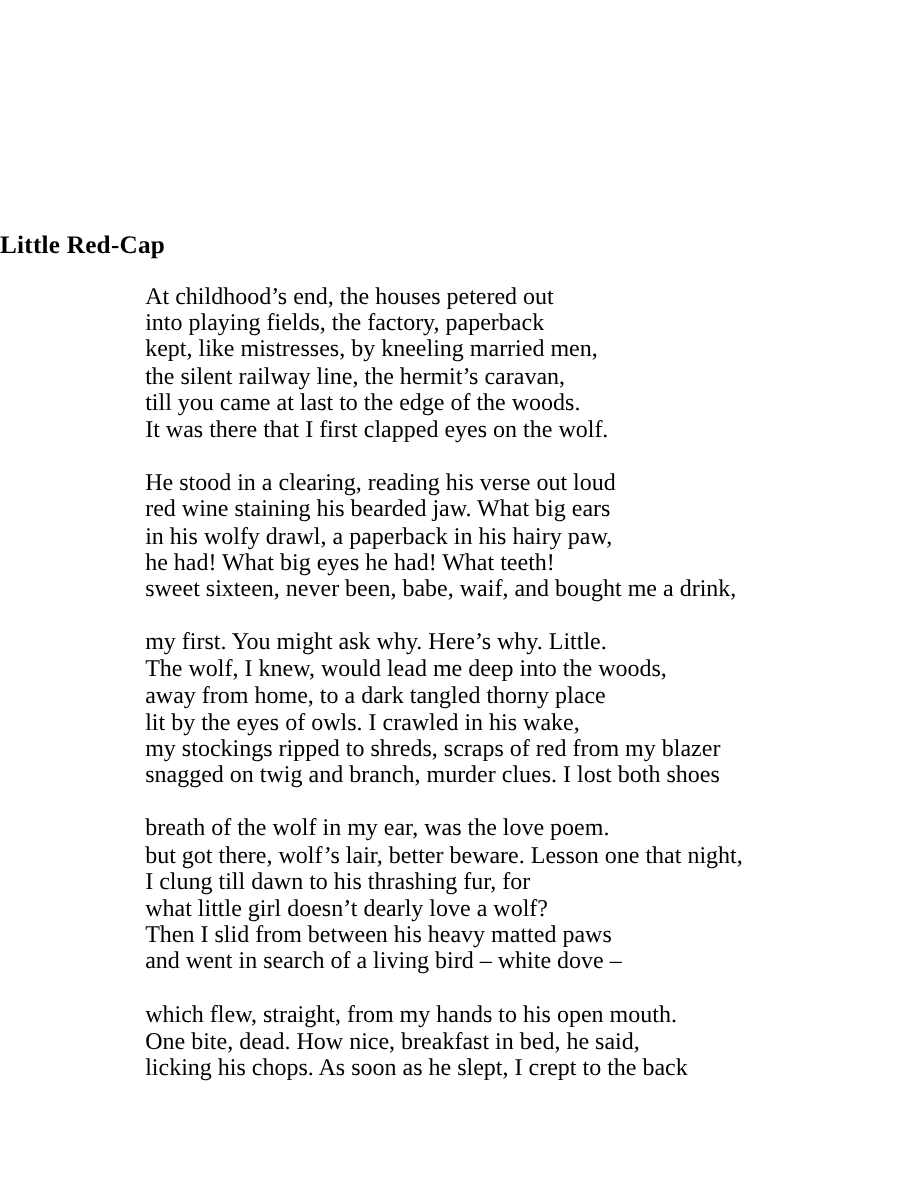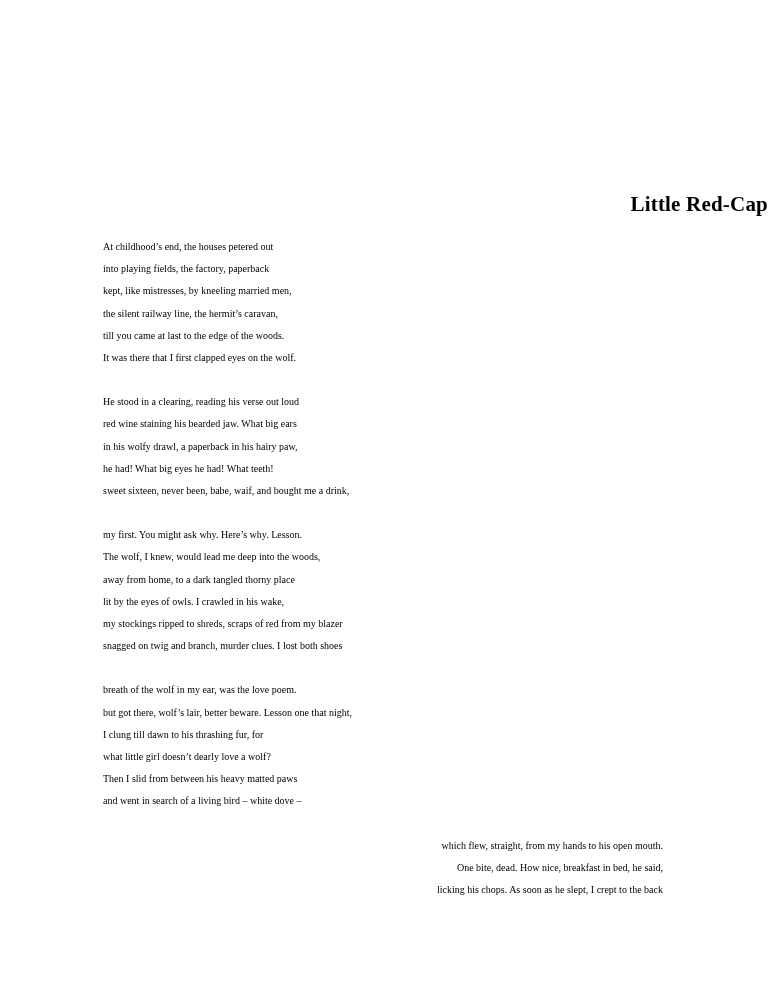--- a/index.html
+++ b/index.html
@@ -18,40 +18,39 @@
     position: relative;
     width: 768px;
     height: 994px;
     background: #ffffff;
   }
   .poem-title {
     position: absolute;
     top: 178px;
     left: 0;
     width: 768px;
-    text-align: right;
+    text-align: left;
     font-family: "Liberation Serif", serif;
     font-size: 21px;
     font-weight: bold;
     letter-spacing: 0.2px;
   }
   .poem-body {
     position: absolute;
     top: 236px;
-    left: 103px;
+    left: 121px;
     width: 560px;
-    font-size: 10px;
+    font-size: 20px;
     line-height: 22.2px;
   }
   .stanza {
     margin: 0 0 22px 0;
   }
   .stanza:last-child {
     margin-bottom: 0;
-    text-align: right;
   }
   .line {
     white-space: pre;
   }
 </style>
 </head>
 <body>
 
 <div class="page">
 
@@ -70,21 +69,21 @@
 
     <div class="stanza">
       <div class="line">He stood in a clearing, reading his verse out loud</div>
       <div class="line">red wine staining his bearded jaw. What big ears</div>
       <div class="line">in his wolfy drawl, a paperback in his hairy paw,</div>
       <div class="line">he had! What big eyes he had! What teeth!</div>
       <div class="line">sweet sixteen, never been, babe, waif, and bought me a drink,</div>
     </div>
 
     <div class="stanza">
-      <div class="line">my first. You might ask why. Here’s why. Lesson.</div>
+      <div class="line">my first. You might ask why. Here’s why. Little.</div>
       <div class="line">The wolf, I knew, would lead me deep into the woods,</div>
       <div class="line">away from home, to a dark tangled thorny place</div>
       <div class="line">lit by the eyes of owls. I crawled in his wake,</div>
       <div class="line">my stockings ripped to shreds, scraps of red from my blazer</div>
       <div class="line">snagged on twig and branch, murder clues. I lost both shoes</div>
     </div>
 
     <div class="stanza">
       <div class="line">breath of the wolf in my ear, was the love poem.</div>
       <div class="line">but got there, wolf’s lair, better beware. Lesson one that night,</div>

